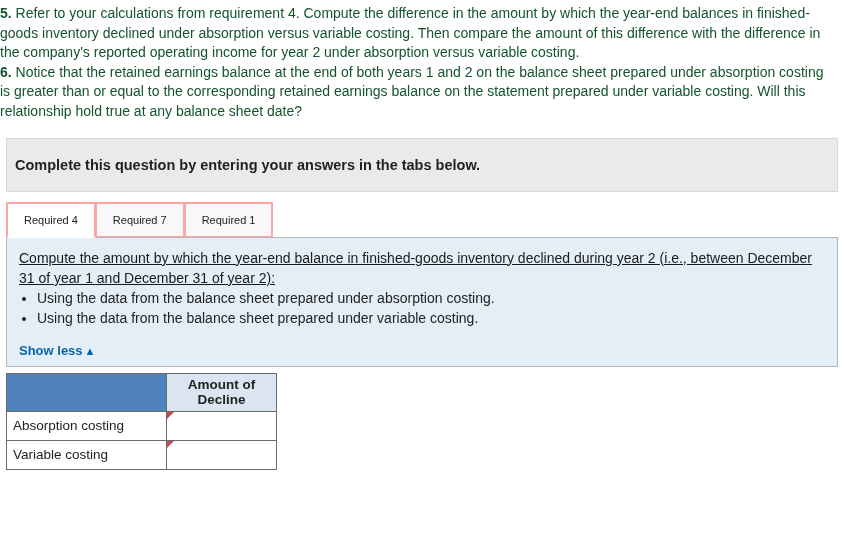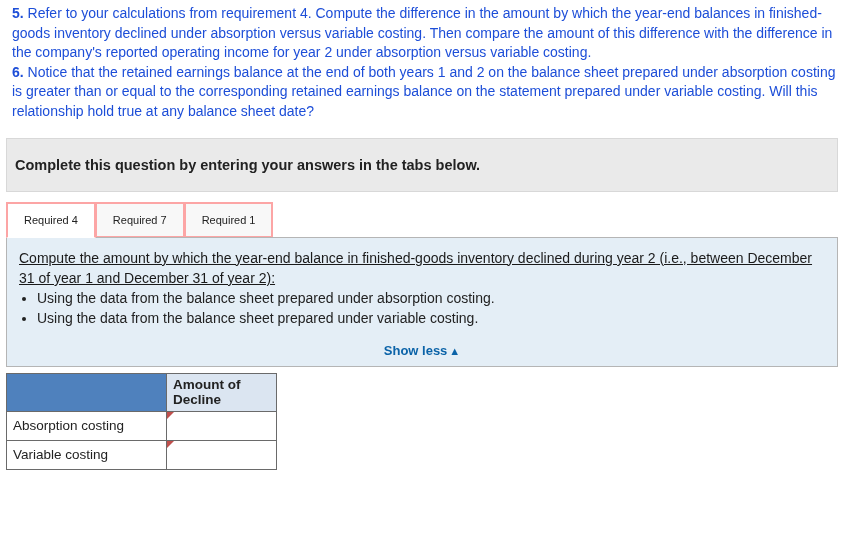--- a/index.html
+++ b/index.html
@@ -4,23 +4,23 @@
   <style>
     * { box-sizing: border-box; margin: 0; padding: 0; }
     body {
       font-family: Arial, Helvetica, sans-serif;
       font-size: 14px;
       color: #222;
       width: 844px;
       background: #fff;
     }
     .question-text {
-      padding: 4px 8px 12px 12px;
+      padding: 4px 8px 12px 0;
       line-height: 1.4;
-      color: #1d4ed8;
+      color: #14532d;
     }
     .question-text .num {
       font-weight: bold;
     }
     .instruction-box {
       background: #eaeaea;
       margin: 4px 6px;
       padding: 18px 8px;
       border: 1px solid #d8d8d8;
     }
@@ -61,21 +61,21 @@
       font-size: 14px;
       color: #1a1a1a;
       text-decoration: underline;
     }
     .tab-content ul {
       list-style: disc;
       margin-left: 18px;
       line-height: 1.45;
     }
     .showless {
-      text-align: center;
+      text-align: left;
       color: #0b63a8;
       font-weight: bold;
       font-size: 13px;
       padding-top: 14px;
       cursor: pointer;
     }
     .showless .caret {
       font-size: 11px;
       margin-left: 2px;
     }
@@ -89,21 +89,21 @@
       padding: 3px 6px;
       vertical-align: middle;
     }
     .hdr-blank {
       background: #4f81bd;
       width: 160px;
       height: 34px;
     }
     .hdr-amount {
       background: #dbe5f1;
-      text-align: left;
+      text-align: center;
       font-weight: bold;
       width: 110px;
       line-height: 1.15;
     }
     .row-label {
       background: #fff;
       width: 160px;
       margin-top: 37px;
     }
     .input-cell {

